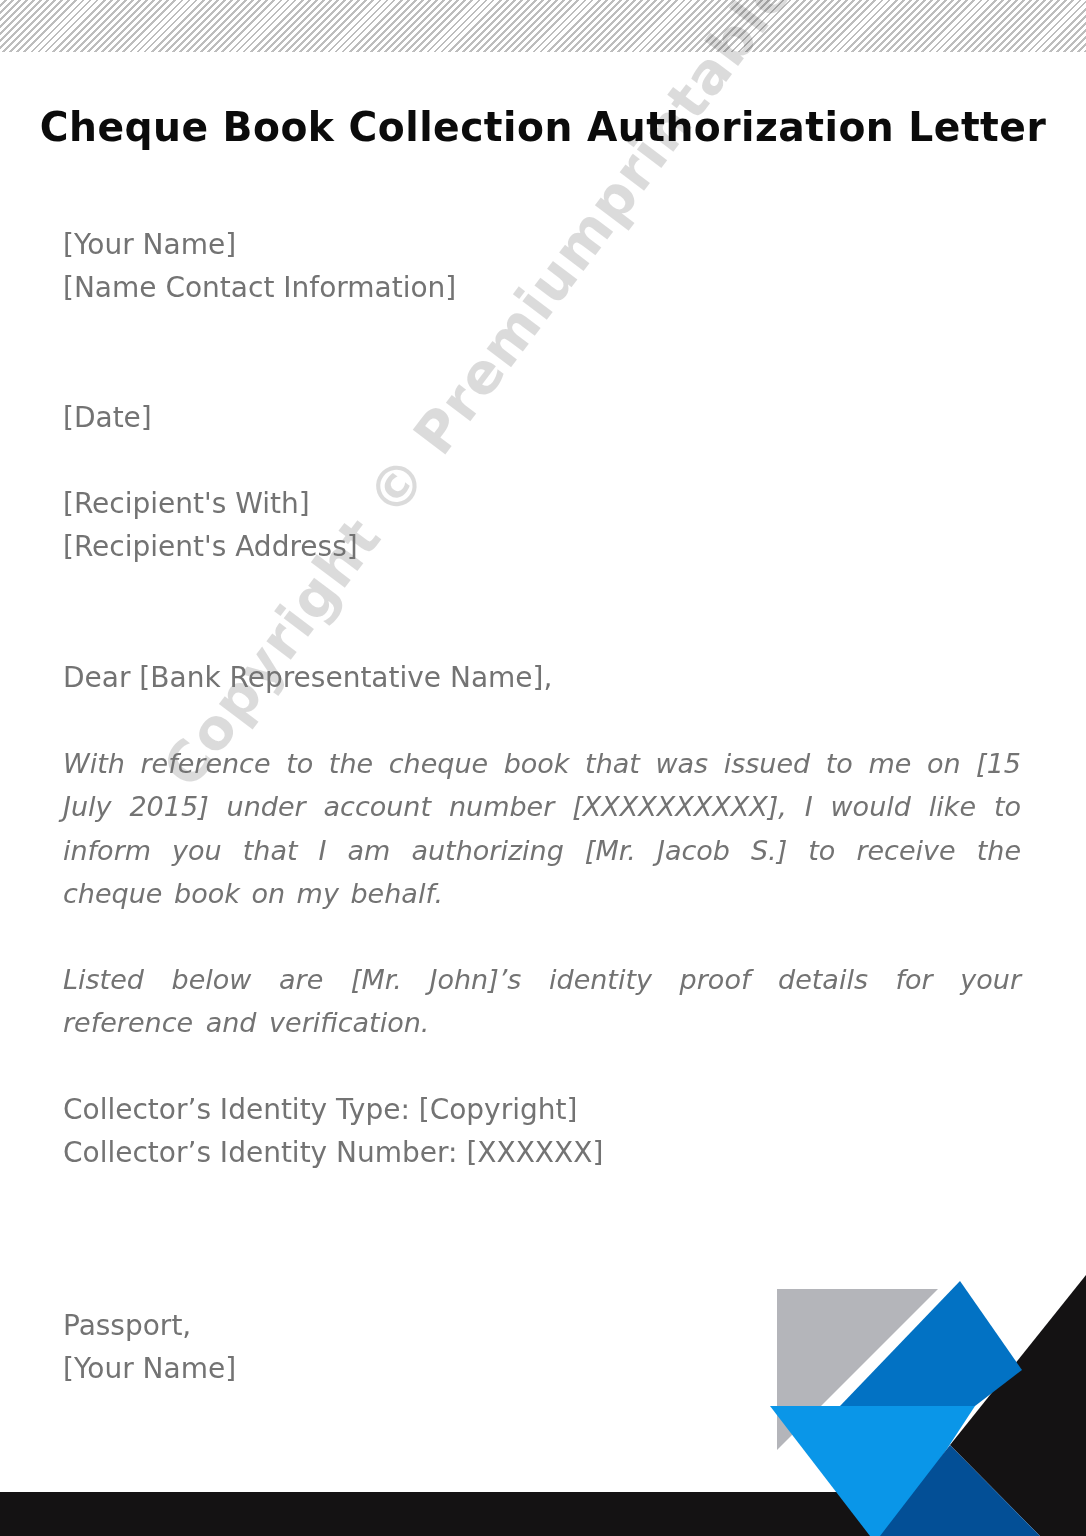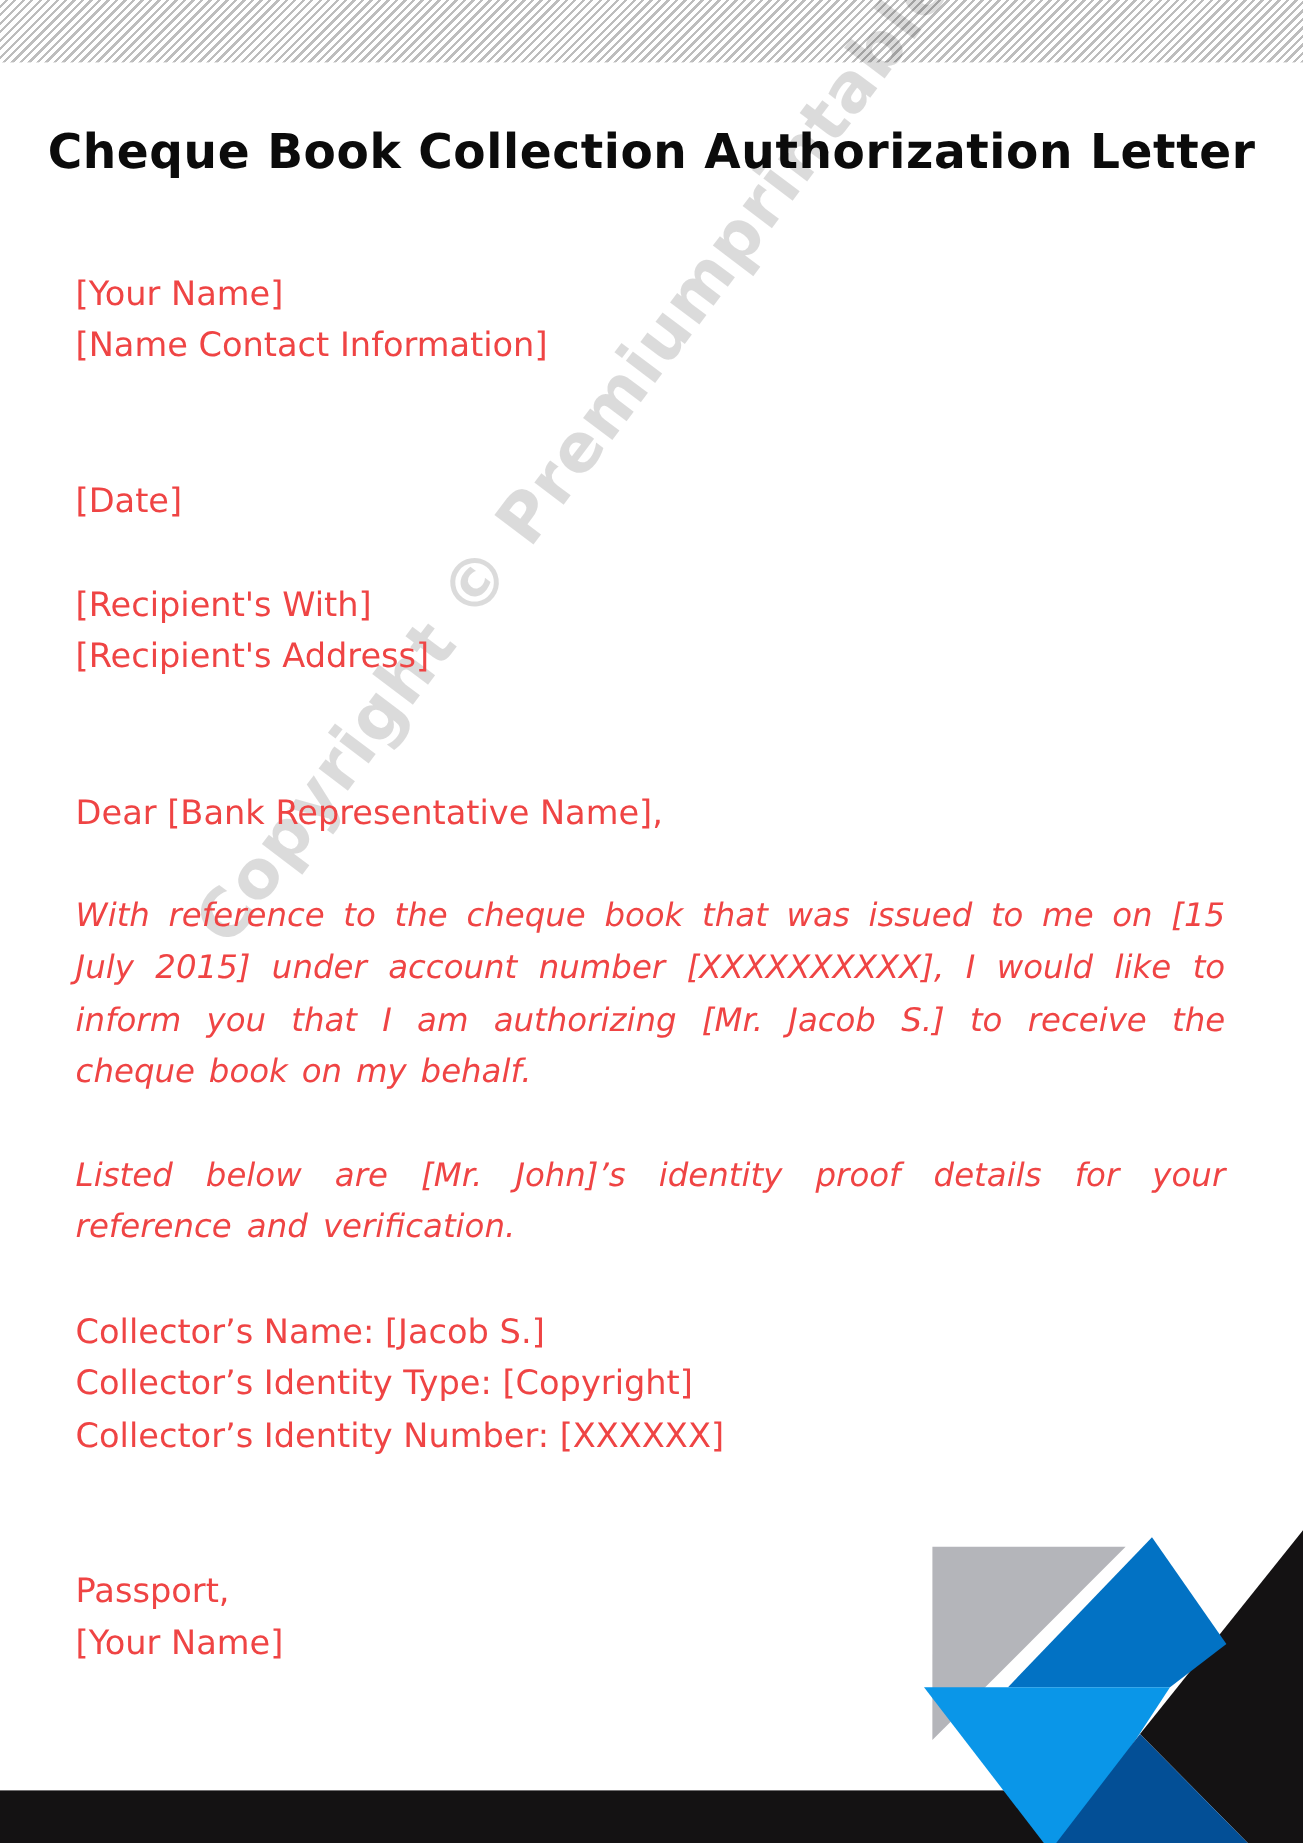--- a/index.html
+++ b/index.html
@@ -14,21 +14,21 @@
     background: repeating-linear-gradient(135deg, #ffffff 0px, #ffffff 3px, #bdbdbd 3px, #bdbdbd 5px);
   }
   .title {
     position: absolute; left: 0; top: 104px; width: 1086px; text-align: center;
     font-family: "DejaVu Sans", sans-serif; font-weight: bold;
     font-size: 40px; letter-spacing: 0.5px; color: #0b0b0b;
     transform: scaleX(0.98);
   }
   .text-block {
     position: absolute; left: 63px; width: 958px;
-    font-size: 28px; line-height: 43.3px; color: #ef4444;
+    font-size: 28px; line-height: 43.3px; color: #737373;
     font-family: "DejaVu Sans", sans-serif;
   }
   .line { display: block; white-space: nowrap; }
   .para { text-align: justify; text-align-last: left; font-style: italic; }
   .watermark {
     position: absolute; left: 150px; top: 760px;
     font-size: 56px; font-weight: bold; color: rgba(0,0,0,0.14);
     transform-origin: 0 0; transform: rotate(-53deg); white-space: nowrap;
     font-family: "DejaVu Sans", sans-serif; letter-spacing: 1px;
   }
@@ -59,21 +59,20 @@
 
 <div class="text-block" style="top:656px">
   <span class="line">Dear [Bank Representative Name],</span>
 </div>
 
 <div class="text-block para" style="top:742px; font-size:27px; word-spacing:3px;">With reference to the cheque book that was issued to me on [15 July 2015] under account number [XXXXXXXXXX], I would like to inform you that I am authorizing [Mr. Jacob S.] to receive the cheque book on my behalf.</div>
 
 <div class="text-block para" style="top:958px; font-size:27px; word-spacing:4px;">Listed below are [Mr. John]’s identity proof details for your reference and verification.</div>
 
 <div class="text-block" style="top:1088px">
-  <span class="line">Collector’s Name: [Jacob S.]</span>
   <span class="line">Collector’s Identity Type: [Copyright]</span>
   <span class="line">Collector’s Identity Number: [XXXXXX]</span>
 </div>
 
 <div class="text-block" style="top:1304px">
   <span class="line">Passport,</span>
   <span class="line">[Your Name]</span>
 </div>
 
 <svg class="deco" viewBox="0 0 1086 1536">

